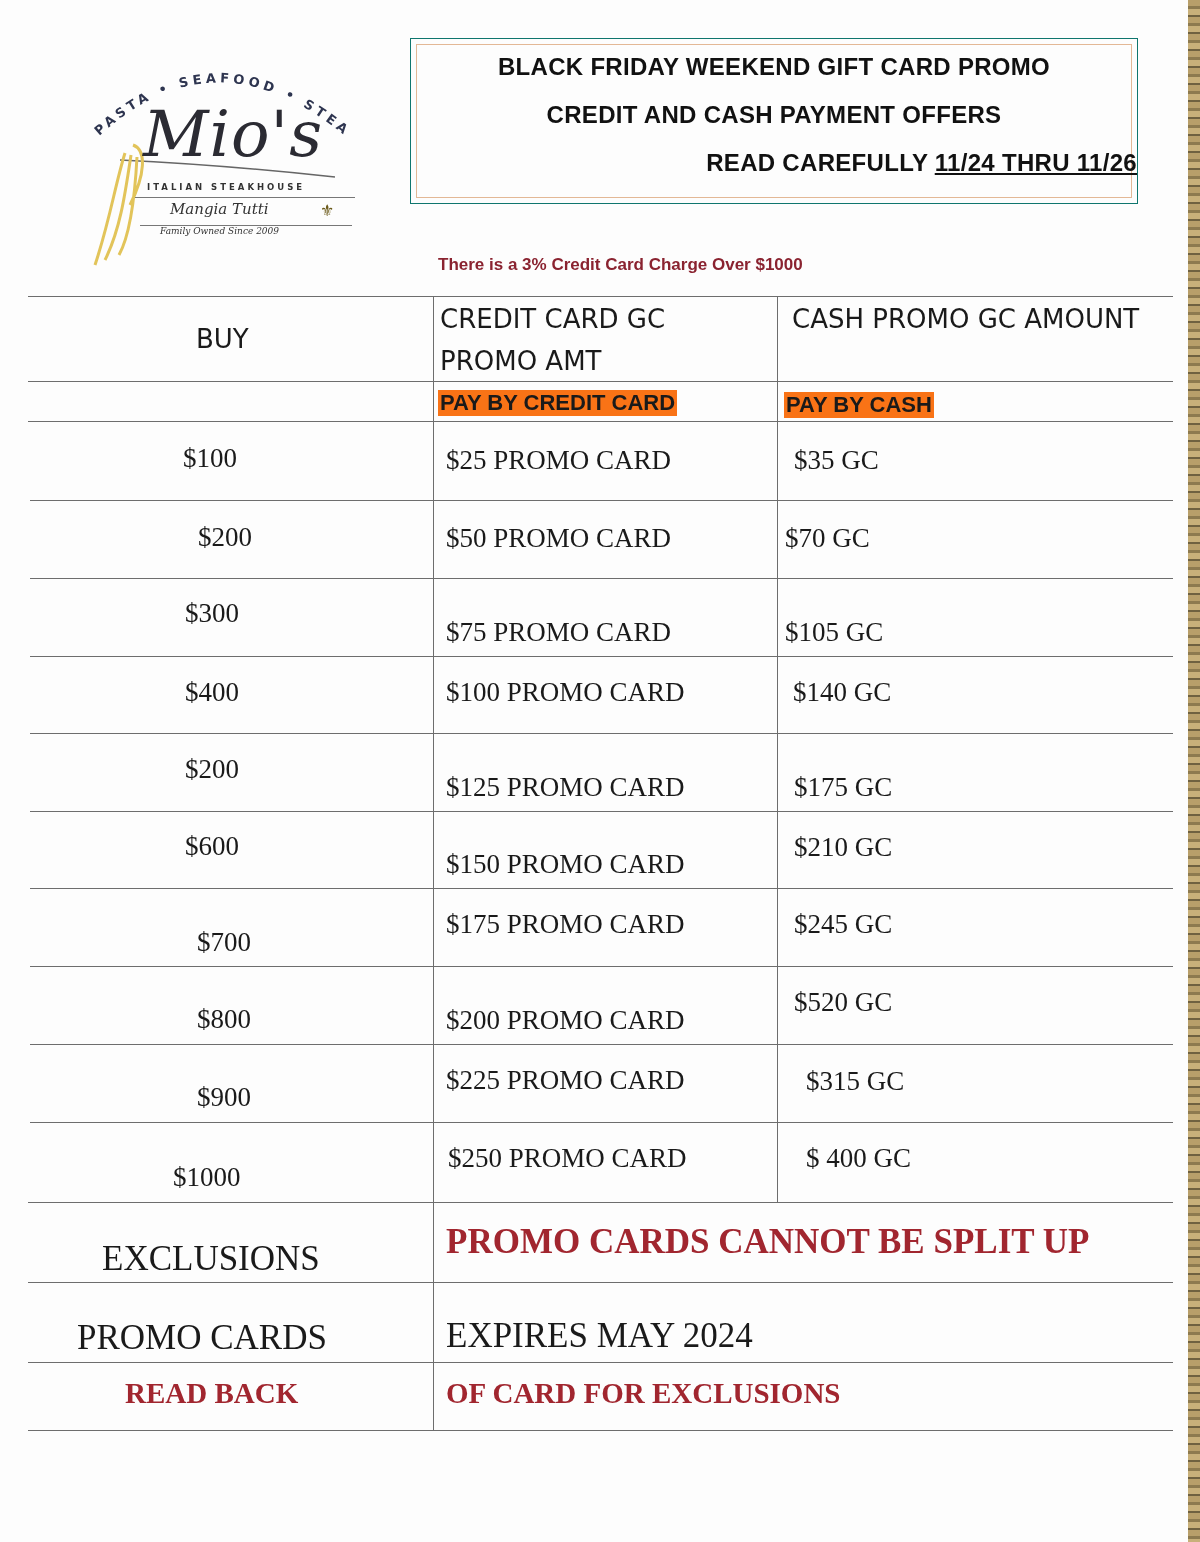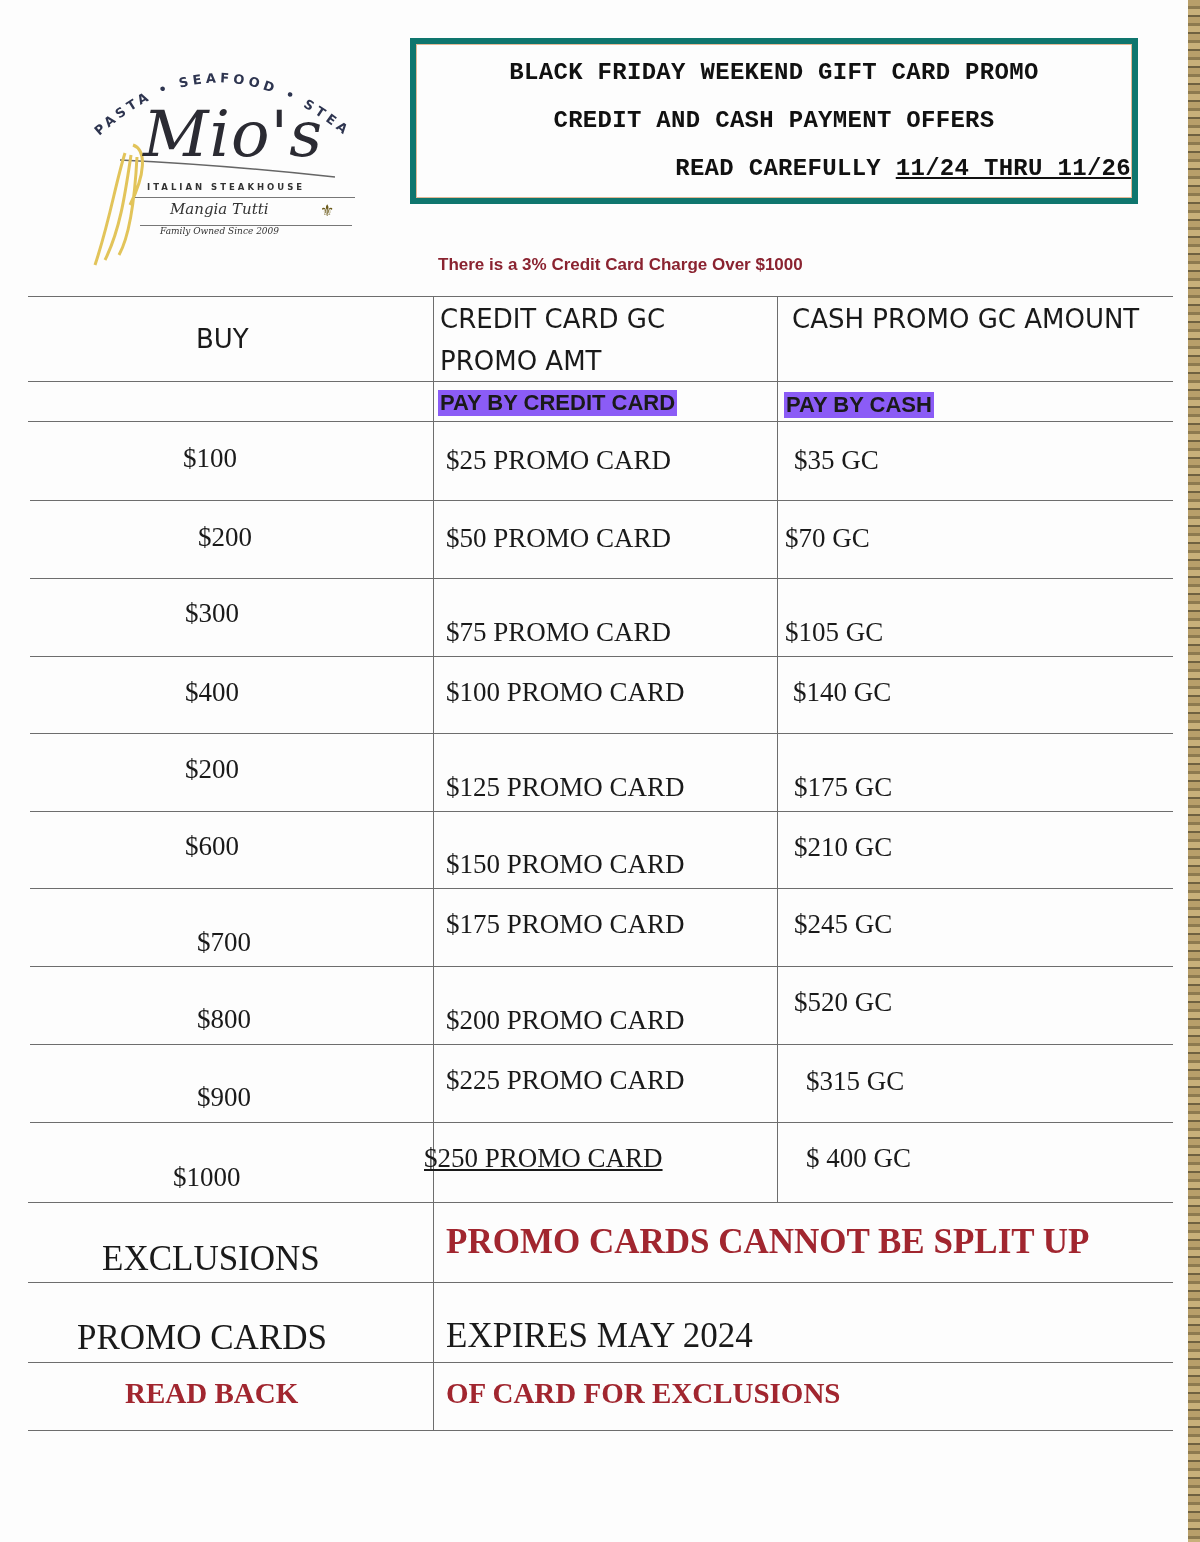--- a/index.html
+++ b/index.html
@@ -26,36 +26,36 @@
     font-style:italic; font-size:15px; color:#333; }
   .logo .sub3 { position:absolute; left:85px; top:181px; font-family:"DejaVu Serif", serif;
     font-style:italic; font-size:9px; color:#333; }
   .logo .rule1 { position:absolute; left:60px; top:152px; width:220px; height:1px; background:#777; }
   .logo .rule2 { position:absolute; left:65px; top:180px; width:212px; height:1px; background:#777; }
   .logo .fleur { position:absolute; left:245px; top:156px; font-size:16px; color:#6b5a1a; }
 
   
   .titlebox {
     position:absolute; left:410px; top:38px; width:728px; height:166px;
-    border:7px solid #0f766e; box-sizing:border-box; outline:1px solid #e3b896; outline-offset:-7px;
-    font-family:Liberation Mono, monospace; text-align:center;
+    border:1px solid #0f766e; box-sizing:border-box; outline:1px solid #e3b896; outline-offset:-7px;
+    font-family:Liberation Sans, sans-serif; text-align:center;
   }
   .titlebox .line { font-size:24px; font-weight:bold; color:#111; letter-spacing:0.3px; position:absolute; left:0; right:0; }
   .titlebox .l1 { top:14px; } .titlebox .l2 { top:62px; } .titlebox .l3 { top:110px;text-align:right; }
   .titlebox u { text-decoration:underline; }
 
   .notice { position:absolute; left:438px; top:255px; font-family:"Liberation Sans", sans-serif;
     font-size:17px; font-weight:bold; color:#8a2330; }
 
   
   .hline { position:absolute; height:1px; background:#6d6d6d; }
   .vline { position:absolute; width:1px; background:#6d6d6d; }
   .cell { position:absolute; white-space:nowrap; }
   .hdr { font-family:"DejaVu Sans", sans-serif; font-size:26px; color:#1a1a1a; }
-  .hl { font-family:"Liberation Sans", sans-serif; font-weight:bold; font-size:22px; background:#8b5cf6; padding:0 2px; }
+  .hl { font-family:"Liberation Sans", sans-serif; font-weight:bold; font-size:22px; background:#f97316; padding:0 2px; }
   .val { font-size:27px; color:#1a1a1a; }
   .red { color:#a1262f; font-weight:bold; }
   .big { font-size:35px; }
 </style>
 </head>
 <body>
 
 <div class="edge"></div>
 
 <div class="logo">
@@ -154,21 +154,21 @@
   <div class="cell val" style="left:446px;top:1005px;">$200 PROMO CARD</div>
   <div class="cell val" style="left:794px;top:987px;">$520 GC</div>
 </div>
 <div>
   <div class="cell val" style="left:197px;top:1082px;">$900</div>
   <div class="cell val" style="left:446px;top:1065px;">$225 PROMO CARD</div>
   <div class="cell val" style="left:806px;top:1066px;">$315 GC</div>
 </div>
 <div>
   <div class="cell val" style="left:173px;top:1162px;">$1000</div>
-  <div class="cell val" style="left:424px;top:1143px;text-decoration:underline;">$250 PROMO CARD</div>
+  <div class="cell val" style="left:448px;top:1143px;">$250 PROMO CARD</div>
   <div class="cell val" style="left:806px;top:1143px;">$ 400 GC</div>
 </div>
 
 <div>
   <div class="cell val big" style="left:102px;top:1239px;">EXCLUSIONS</div>
   <div class="cell val big red" style="left:446px;top:1222px;">PROMO CARDS CANNOT BE SPLIT UP</div>
 </div>
 <div>
   <div class="cell val big" style="left:77px;top:1318px;">PROMO CARDS</div>
   <div class="cell val big" style="left:446px;top:1316px;">EXPIRES MAY 2024</div>

